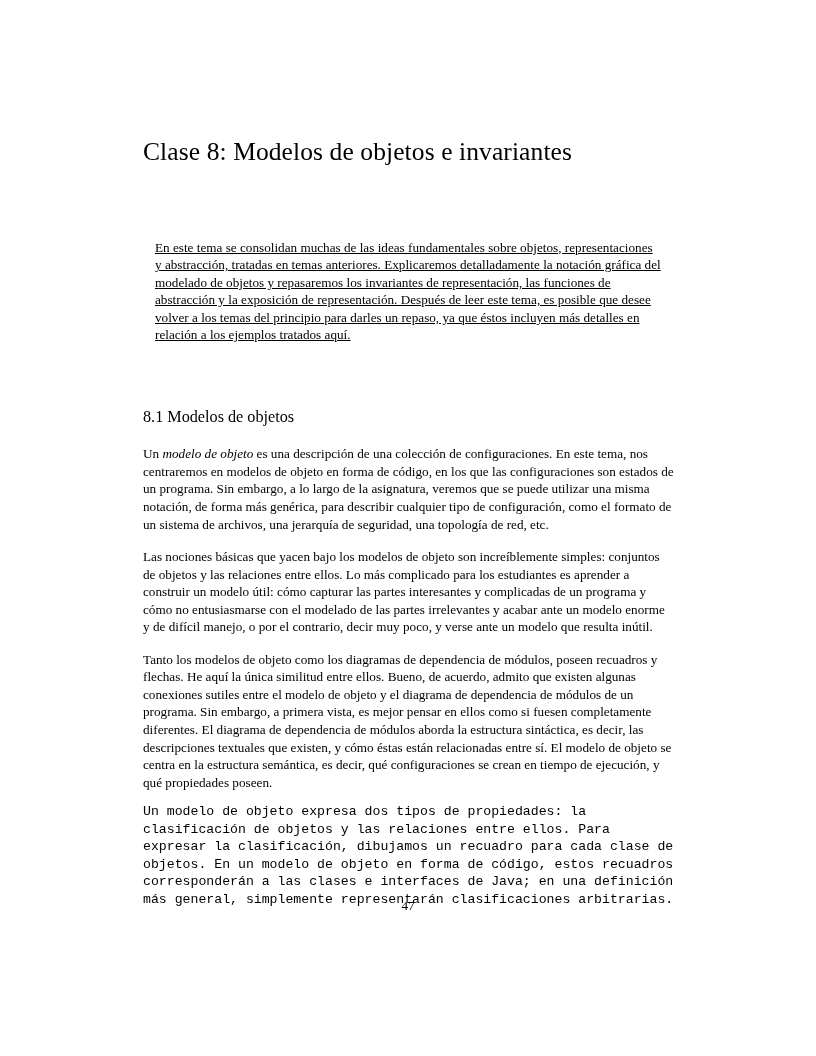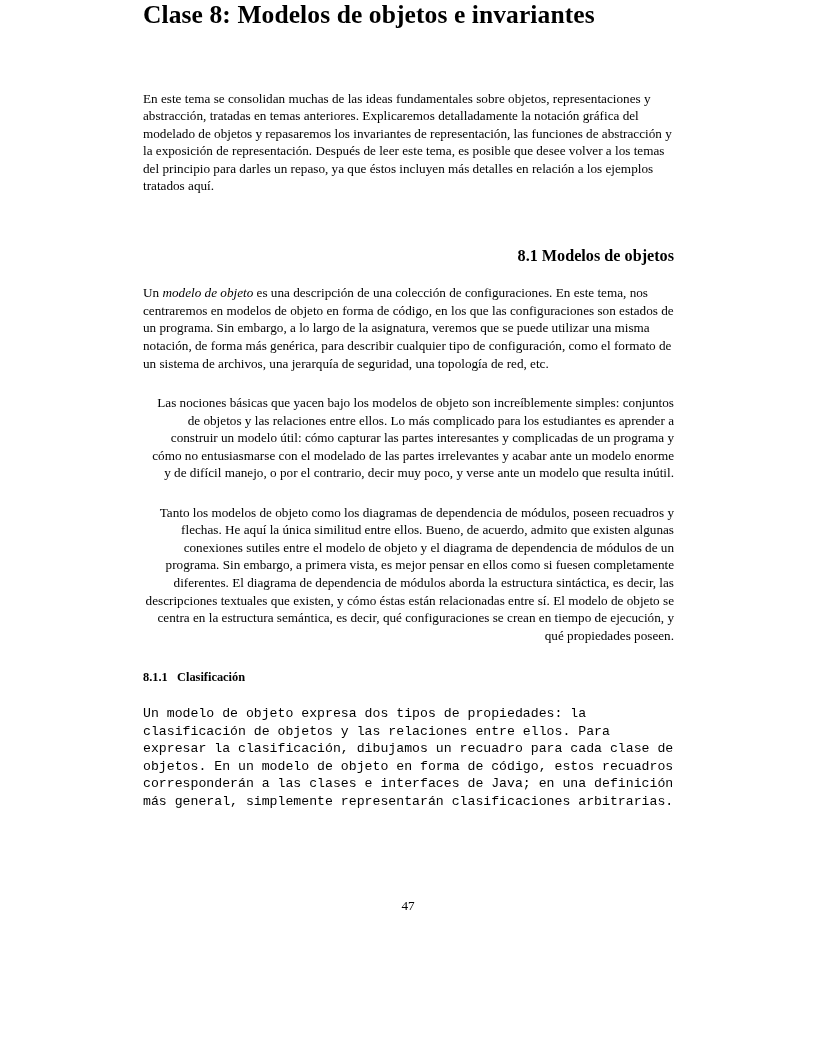--- a/index.html
+++ b/index.html
@@ -26,49 +26,49 @@
     overflow: hidden;
   }
   .content {
     position: absolute;
     left: 143px;
     top: 0;
     width: 531px;
   }
   .chapter-title {
     font-size: 25.5px;
-    font-weight: bold;
+    font-weight: normal;
     line-height: 1.2;
     margin: 0;
+    padding-top: 137px;
     letter-spacing: 0.1px;
     white-space: nowrap;
   }
   .intro {
-    margin: 0;
+    margin: 12px;
     padding-top: 59px;
+    text-decoration: underline;
   }
   p.body-text {
     font-size: 13.2px;
     line-height: 17.55px;
     margin: 0;
     text-align: left;
     hyphens: none;
   }
   p.body-text + p.body-text {
-    margin-top: 22px;
-    text-align: right;
+    margin-top: 15px;
   }
   .section-heading {
     font-size: 16.2px;
-    font-weight: bold;
+    font-weight: normal;
     margin: 0;
     padding-top: 52px;
     padding-bottom: 7px;
     line-height: 1.2;
-    text-align: right;
   }
   .subsection-heading {
     font-size: 12.4px;
     font-weight: bold;
     margin: 0;
     padding-top: 26px;
     padding-bottom: 8px;
     line-height: 1.2;
   }
   .subsection-heading .num {
@@ -110,21 +110,20 @@
     <h2 class="section-heading">8.1 Modelos de objetos</h2>
 
     <div class="para-group-tight">
       <p class="body-text"><span>Un </span><em>modelo de objeto</em><span> es una descripción de una colección de configuraciones. En este tema, nos centraremos en modelos de objeto en forma de código, en los que las configuraciones son estados de un programa. Sin embargo, a lo largo de la asignatura, veremos que se puede utilizar una misma notación, de forma más genérica, para describir cualquier tipo de configuración, como el formato de un sistema de archivos, una jerarquía de seguridad, una topología de red, etc.</span></p>
 
       <p class="body-text">Las nociones básicas que yacen bajo los modelos de objeto son increíblemente simples: conjuntos de objetos y las relaciones entre ellos. Lo más complicado para los estudiantes es aprender a construir un modelo útil: cómo capturar las partes interesantes y complicadas de un programa y cómo no entusiasmarse con el modelado de las partes irrelevantes y acabar ante un modelo enorme y de difícil manejo, o por el contrario, decir muy poco, y verse ante un modelo que resulta inútil.</p>
 
       <p class="body-text">Tanto los modelos de objeto como los diagramas de dependencia de módulos, poseen recuadros y flechas. He aquí la única similitud entre ellos. Bueno, de acuerdo, admito que existen algunas conexiones sutiles entre el modelo de objeto y el diagrama de dependencia de módulos de un programa. Sin embargo, a primera vista, es mejor pensar en ellos como si fuesen completamente diferentes. El diagrama de dependencia de módulos aborda la estructura sintáctica, es decir, las descripciones textuales que existen, y cómo éstas están relacionadas entre sí. El modelo de objeto se centra en la estructura semántica, es decir, qué configuraciones se crean en tiempo de ejecución, y qué propiedades poseen.</p>
     </div>
 
-    <h3 class="subsection-heading"><span class="num">8.1.1</span><span>Clasificación</span></h3>
 
     <div class="para-group">
       <p class="body-text">Un modelo de objeto expresa dos tipos de propiedades: la clasificación de objetos y las relaciones entre ellos. Para expresar la clasificación, dibujamos un recuadro para cada clase de objetos. En un modelo de objeto en forma de código, estos recuadros corresponderán a las clases e interfaces de Java; en una definición más general, simplemente representarán clasificaciones arbitrarias.</p>
     </div>
 
   </div>
 
   <div class="page-number">47</div>
 
 </div>

